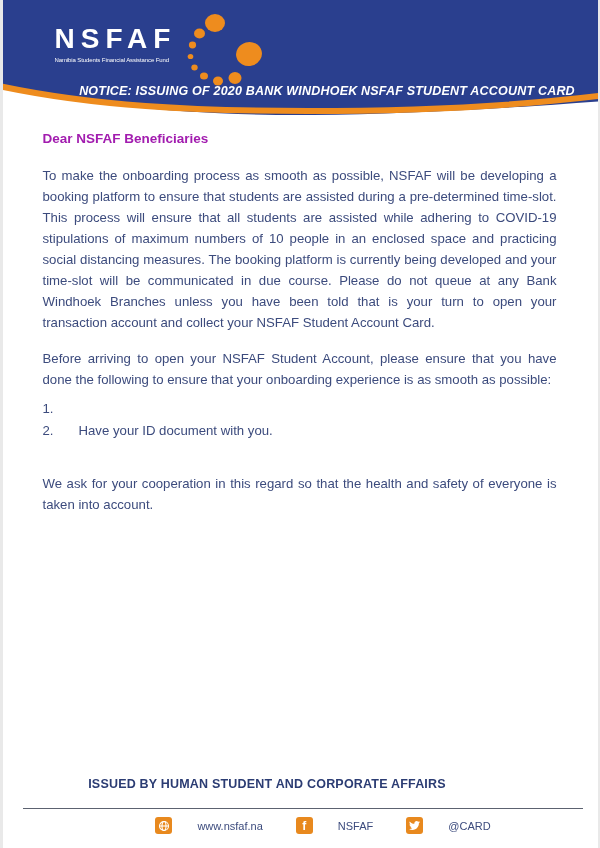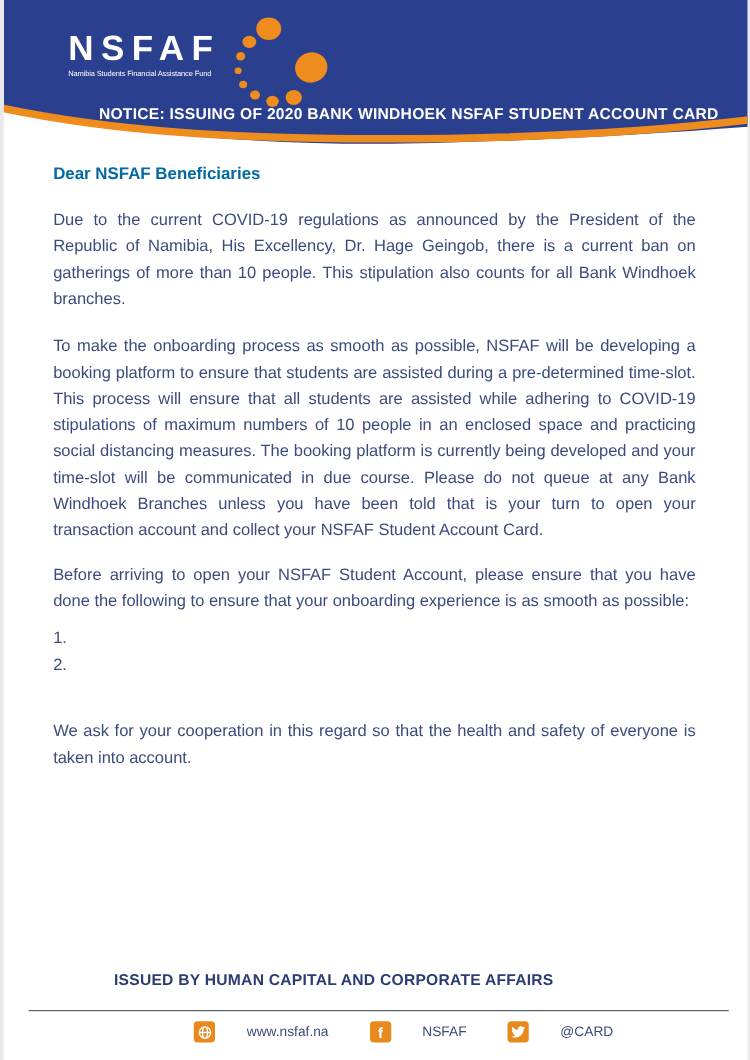--- a/index.html
+++ b/index.html
@@ -26,27 +26,28 @@
   .logo-subtitle {
     font-size: 6px; letter-spacing: -0.1px; white-space: nowrap;
     margin-top: 4px; color: #ffffff;
   }
 
   .notice-bar {
     position: absolute; top: 84px; left: 54px; right: 0;
     text-align: center; color: #ffffff;
     font-size: 12.5px; font-weight: bold; letter-spacing: 0.2px;
     white-space: nowrap;
+    font-style: italic;
   }
 
   
   .content { position: absolute; left: 40px; right: 41px; top: 130px; }
 
   .salutation {
-    font-size: 13.5px; font-weight: bold; color: #0369a1;
+    font-size: 13.5px; font-weight: bold; color: #a21caf;
     line-height: 18px;
   }
   .para {
     font-size: 13.2px; color: #3c4b7d; line-height: 21px;
     text-align: justify; margin-top: 17px;
   }
   .para.p3 { margin-top: 15px; }
   .numbered-list { margin-top: 8px; }
   .list-row { display: flex; font-size: 13.2px; color: #3c4b7d; line-height: 21.5px; }
   .list-num { width: 36px; flex: 0 0 36px; }
@@ -99,39 +100,39 @@
   <div class="logo-block">
     <div class="logo-title">NSFAF</div>
     <div class="logo-subtitle">Namibia Students Financial Assistance Fund</div>
   </div>
 
   <div class="notice-bar">NOTICE: ISSUING OF 2020 BANK WINDHOEK NSFAF STUDENT ACCOUNT CARD</div>
 
   <div class="content">
     <div class="salutation">Dear NSFAF Beneficiaries</div>
 
-    <p class="para">Due to the current COVID-19 regulations as announced by the President of the Republic of Namibia, His Excellency, Dr. Hage Geingob, there is a current ban on gatherings of more than 10 people. This stipulation also counts for all Bank Windhoek branches.</p>
 
     <p class="para">To make the onboarding process as smooth as possible, NSFAF will be developing a booking platform to ensure that students are assisted during a pre-determined time-slot. This process will ensure that all students are assisted while adhering to COVID-19 stipulations of maximum numbers of 10 people in an enclosed space and practicing social distancing measures. The booking platform is currently being developed and your time-slot will be communicated in due course. Please do not queue at any Bank Windhoek Branches unless you have been told that is your turn to open your transaction account and collect your NSFAF Student Account Card.</p>
 
     <p class="para p3">Before arriving to open your NSFAF Student Account, please ensure that you have done the following to ensure that your onboarding experience is as smooth as possible:</p>
 
     <div class="numbered-list">
       <div class="list-row">
         <span class="list-num">1.</span>
       </div>
       <div class="list-row">
         <span class="list-num">2.</span>
+        <span>Have your ID document with you.</span>
       </div>
     </div>
 
     <p class="para closing">We ask for your cooperation in this regard so that the health and safety of everyone is taken into account.</p>
   </div>
 
-  <div class="issued-by">ISSUED BY HUMAN CAPITAL AND CORPORATE AFFAIRS</div>
+  <div class="issued-by">ISSUED BY HUMAN STUDENT AND CORPORATE AFFAIRS</div>
 
   <div class="footer-divider"></div>
 
   <div class="social-row">
 
     <div class="social-link">
       <span class="social-icon">
         <svg width="12" height="12" viewBox="0 0 24 24" fill="none" stroke="#ffffff" stroke-width="2.2">
           <circle cx="12" cy="12" r="9"></circle>
           <ellipse cx="12" cy="12" rx="4" ry="9"></ellipse>

